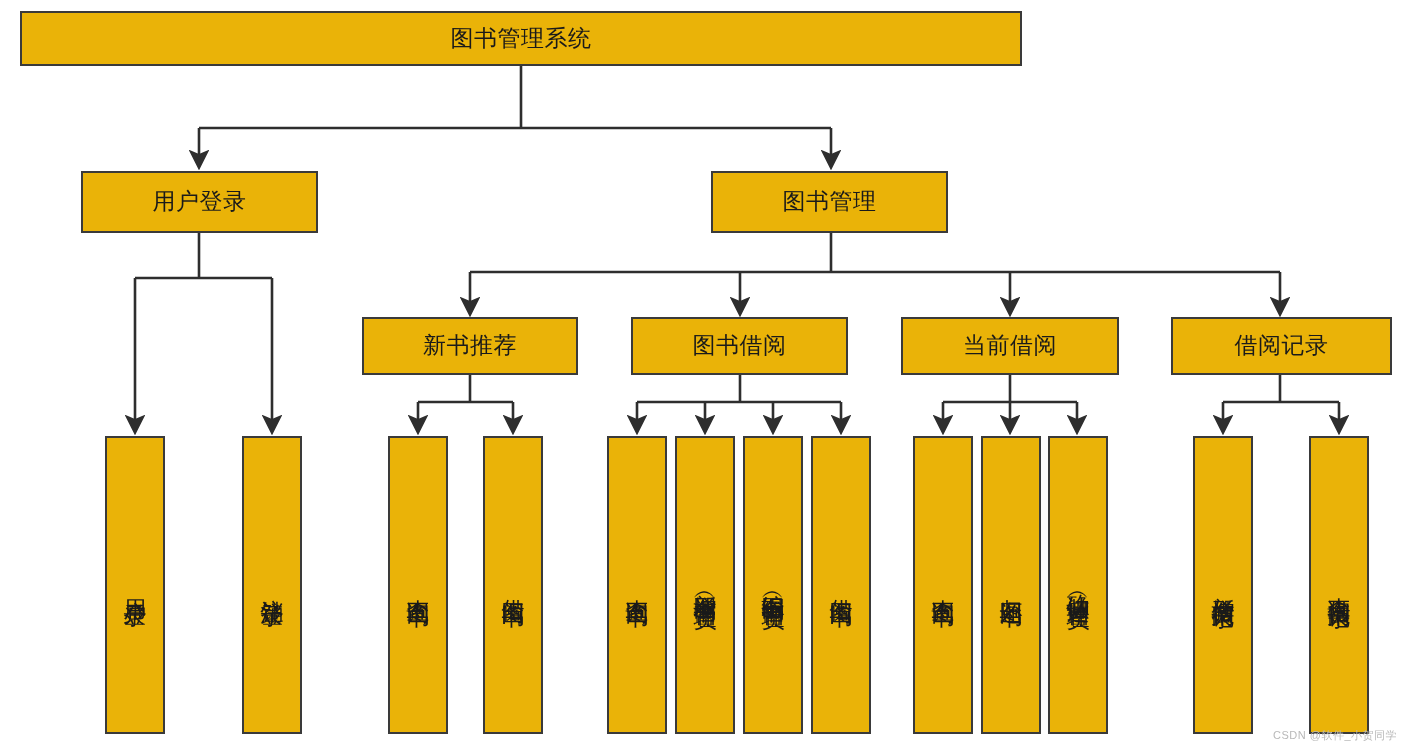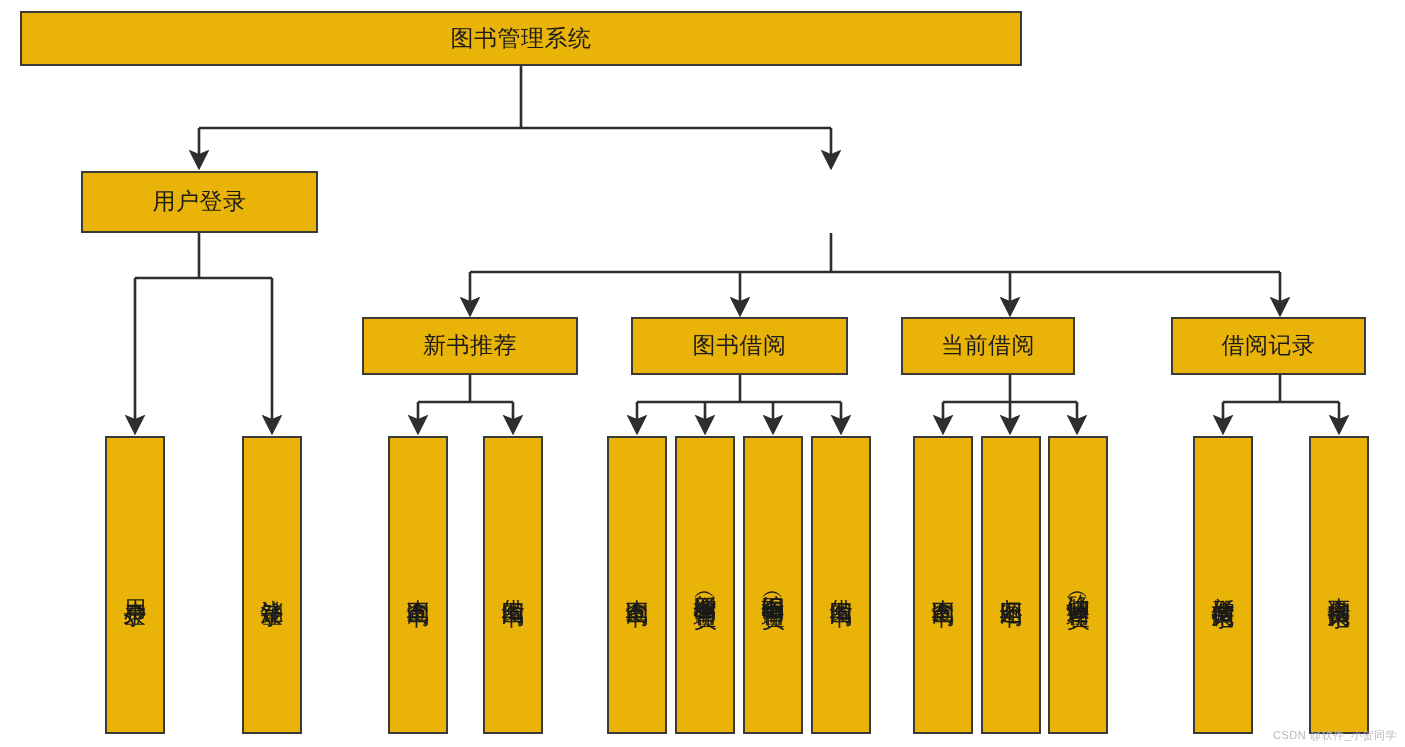--- a/index.html
+++ b/index.html
@@ -122,34 +122,37 @@
   </svg>
 
   <div class="node horiz root" style="left:20px; top:11px; width:1002px; height:55px;">
     <span class="label">图书管理系统</span>
   </div>
 
   <div class="node horiz" style="left:81px; top:171px; width:237px; height:62px;">
     <span class="label">用户登录</span>
   </div>
 
+  <div class="node horiz" style="left:711px; top:171px; width:237px; height:62px;">
+    <span class="label">图书管理</span>
+  </div>
 
   <div class="node horiz" style="left:631px; top:317px; width:217px; height:58px;">
     <span class="label">图书借阅</span>
   </div>
 
   <div class="node horiz" style="left:362px; top:317px; width:216px; height:58px;">
     <span class="label">新书推荐</span>
   </div>
 
-  <div class="node horiz" style="left:901px; top:317px; width:174px; height:58px;">
+  <div class="node horiz" style="left:901px; top:317px; width:218px; height:58px;">
     <span class="label">当前借阅</span>
   </div>
 
-  <div class="node horiz" style="left:1171px; top:317px; width:195px; height:58px;">
+  <div class="node horiz" style="left:1171px; top:317px; width:221px; height:58px;">
     <span class="label">借阅记录</span>
   </div>
 
   <div class="node vert" style="left:105px; top:436px; width:60px; height:298px;">
     <span class="label">用户登录</span>
   </div>
 
   <div class="node vert" style="left:242px; top:436px; width:60px; height:298px;">
     <span class="label">注销登录</span>
   </div>

